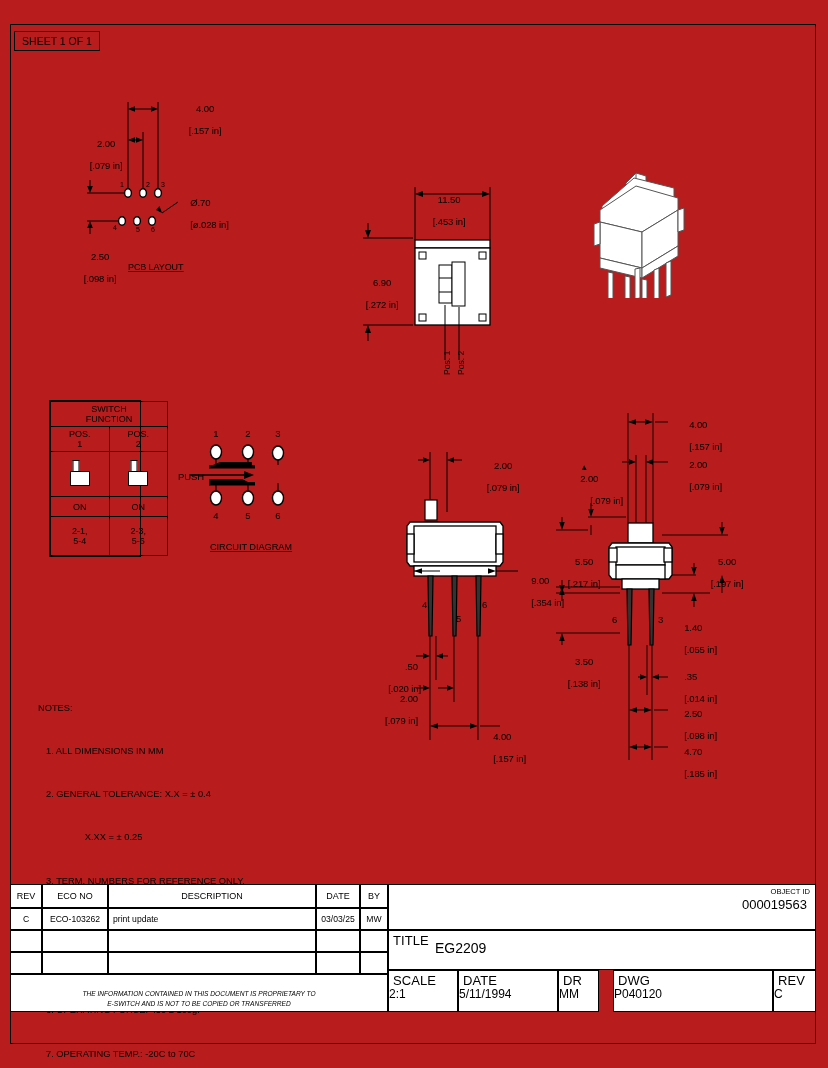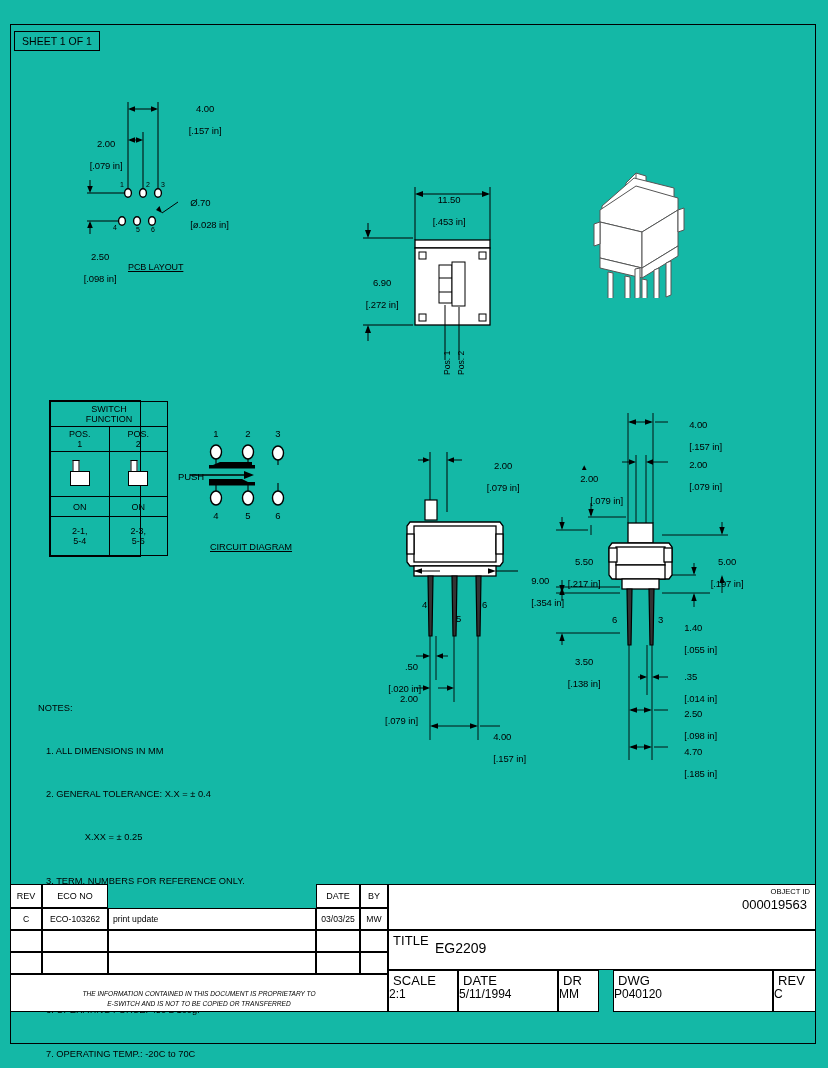--- a/index.html
+++ b/index.html
@@ -4,21 +4,21 @@
 <style>
   html,body{margin:0;padding:0;background:#fff;}
   body{
     font-family:"Liberation Sans", sans-serif;
     color:#000;
   }
   #sheet{
     position:relative;
     width:828px;
     height:1068px;
-    background:#14b8a6;
+    background:#b91c1c;
     overflow:hidden;
   }
   .border{
     position:absolute;
     left:10px; top:24px;
     width:806px; height:1020px;
     border:1.4px solid #000;
     box-sizing:border-box;
   }
   .abs{position:absolute;}
@@ -653,20 +653,23 @@
   </div>
 
   <div id="titleblock">
 
     <div class="tb-cell" style="left:0px;top:0px;width:32px;height:24px;">
       <div class="tb-hdr">REV</div>
     </div>
     <div class="tb-cell" style="left:32px;top:0px;width:66px;height:24px;">
       <div class="tb-hdr">ECO NO</div>
     </div>
+    <div class="tb-cell" style="left:98px;top:0px;width:208px;height:24px;">
+      <div class="tb-hdr">DESCRIPTION</div>
+    </div>
     <div class="tb-cell" style="left:306px;top:0px;width:44px;height:24px;">
       <div class="tb-hdr">DATE</div>
     </div>
     <div class="tb-cell" style="left:350px;top:0px;width:28px;height:24px;">
       <div class="tb-hdr">BY</div>
     </div>
 
     <div class="tb-cell" style="left:0px;top:24px;width:32px;height:22px;">
       <div class="tb-rowtxt ctr">C</div>
     </div>

